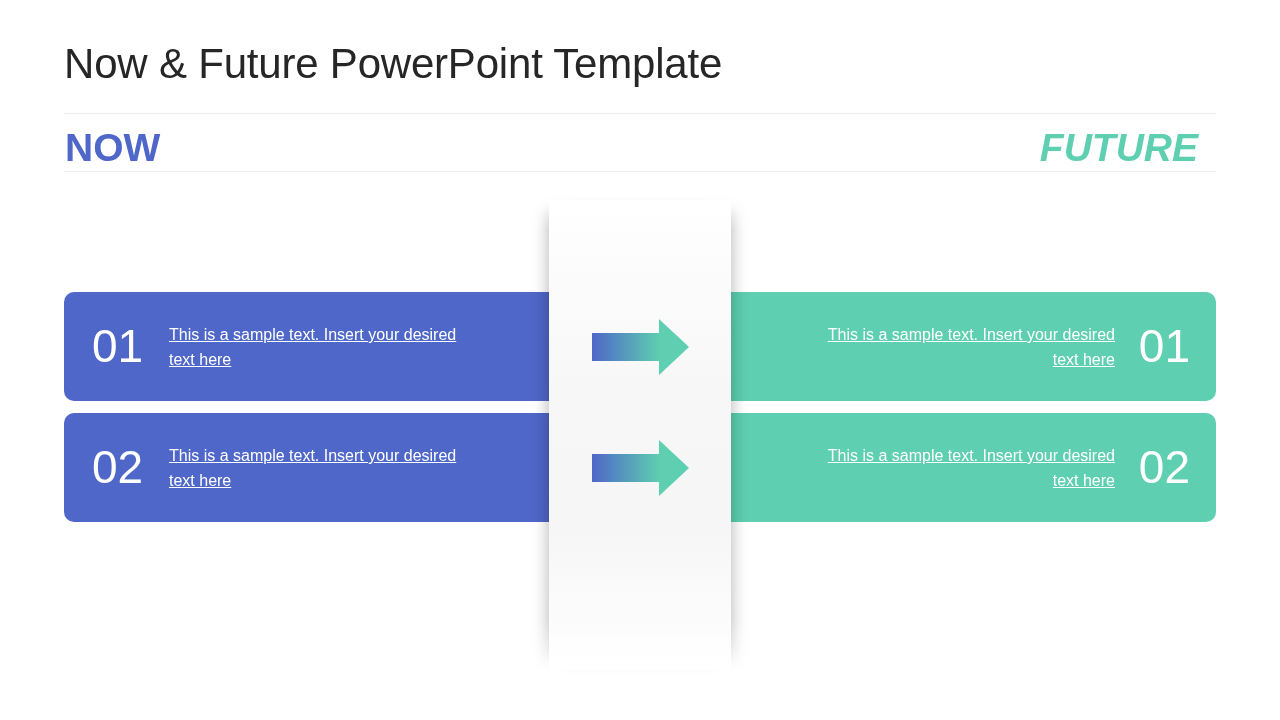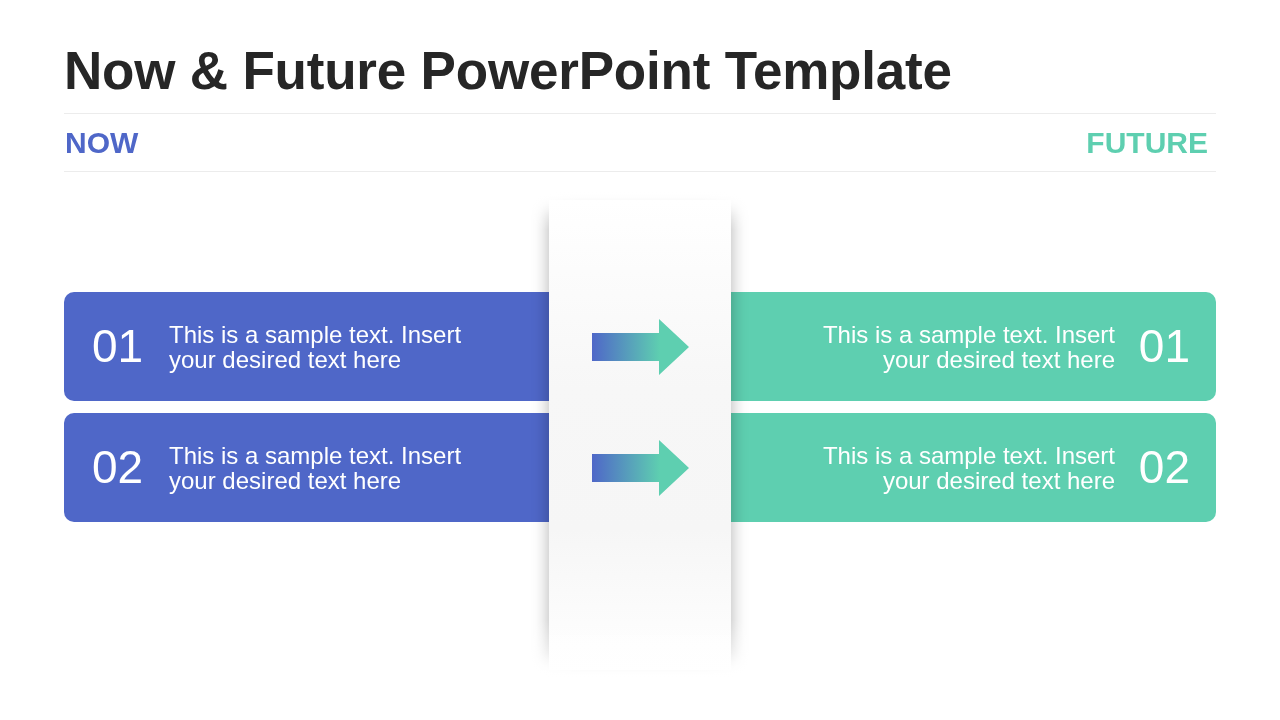--- a/index.html
+++ b/index.html
@@ -1,29 +1,29 @@
 <!DOCTYPE html>
 <html><head>
 <meta charset="utf-8">
 <style>
   html, body { margin:0; padding:0; }
   body { width:1280px; height:720px; background:#ffffff; position:relative; overflow:hidden;
          font-family:"Liberation Sans", "DejaVu Sans", sans-serif; }
-  .title { position:absolute; left:64px; top:40px; font-size:53px; color:#262626; font-weight:bold; letter-spacing:-0.2px; }
+  .title { position:absolute; left:64px; top:40px; font-size:42px; color:#262626; font-weight:normal; letter-spacing:-0.2px; }
   .rule { position:absolute; left:64px; width:1152px; height:1px; background:#ececec; }
-  .hdr { position:absolute; top:126px; font-size:30px; font-weight:bold; }
+  .hdr { position:absolute; top:126px; font-size:39px; font-weight:bold; }
   .hdr.now { left:65px; color:#4f67c8; }
-  .hdr.future { right:72px; color:#5ecfb0; }
+  .hdr.future { right:82px; color:#5ecfb0;font-style:italic; }
   .bar { position:absolute; height:109px; border-radius:10px; color:#ffffff; }
   .bar.now { left:64px; width:520px; background:#4f67c8; }
   .bar.future { left:700px; width:516px; background:#5ecfb0; }
   .num { position:absolute; top:28px; font-size:46px; font-weight:normal; line-height:52px; }
   .bar.now .num { left:28px; }
   .bar.future .num { right:26px; }
-  .txt { position:absolute; top:30px; font-size:24px; line-height:25px; width:300px; }
+  .txt { position:absolute; top:30px; font-size:16px; line-height:25px; width:300px;text-decoration:underline; }
   .bar.now .txt { left:105px; text-align:left; }
   .bar.future .txt { right:101px; text-align:right; }
   .panel { position:absolute; left:549px; top:200px; width:182px; height:470px;
            background:linear-gradient(to bottom, #ffffff 0%, #f7f7f7 40%, #f6f6f6 70%, #ffffff 100%);
            box-shadow: -10px 0 14px -8px rgba(0,0,0,0.25), 10px 0 14px -8px rgba(0,0,0,0.25); }
   .panel-mask-top { position:absolute; left:520px; top:190px; width:240px; height:40px;
            background:linear-gradient(to bottom, #ffffff 0%, rgba(255,255,255,0) 100%); }
   .panel-mask-bot { position:absolute; left:520px; top:620px; width:240px; height:60px;
            background:linear-gradient(to top, #ffffff 0%, rgba(255,255,255,0) 100%); }
   .arrow { position:absolute; left:592px; width:97px; height:57px; }

